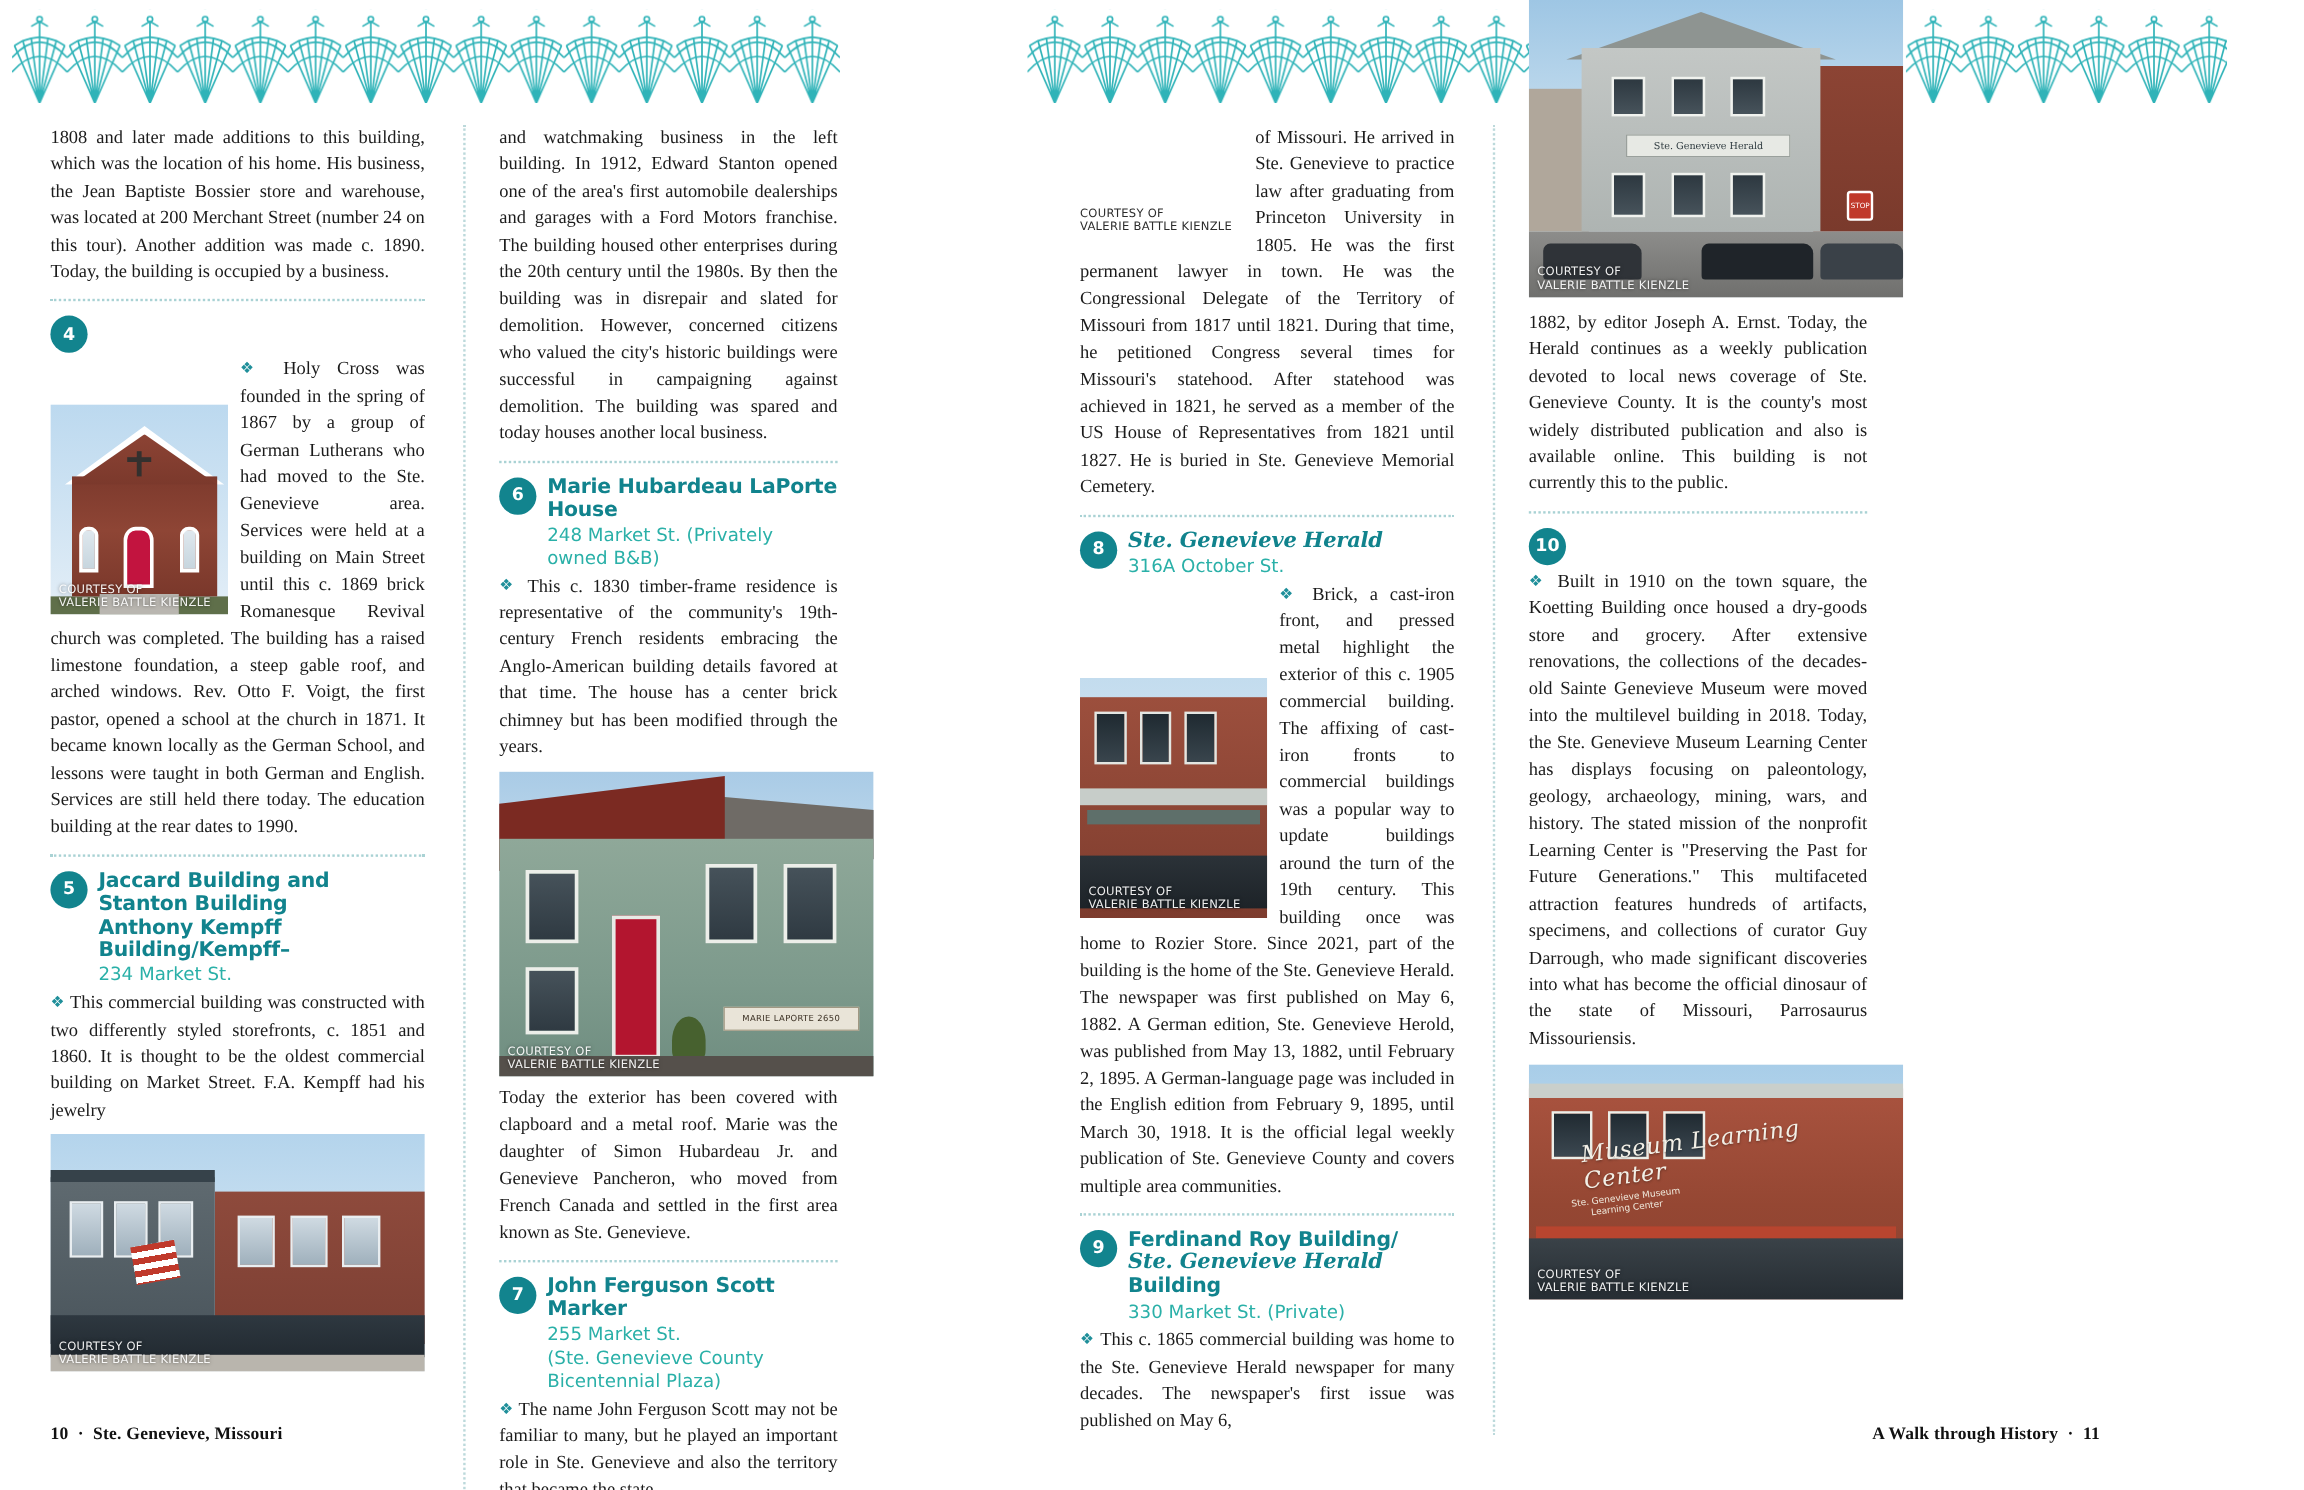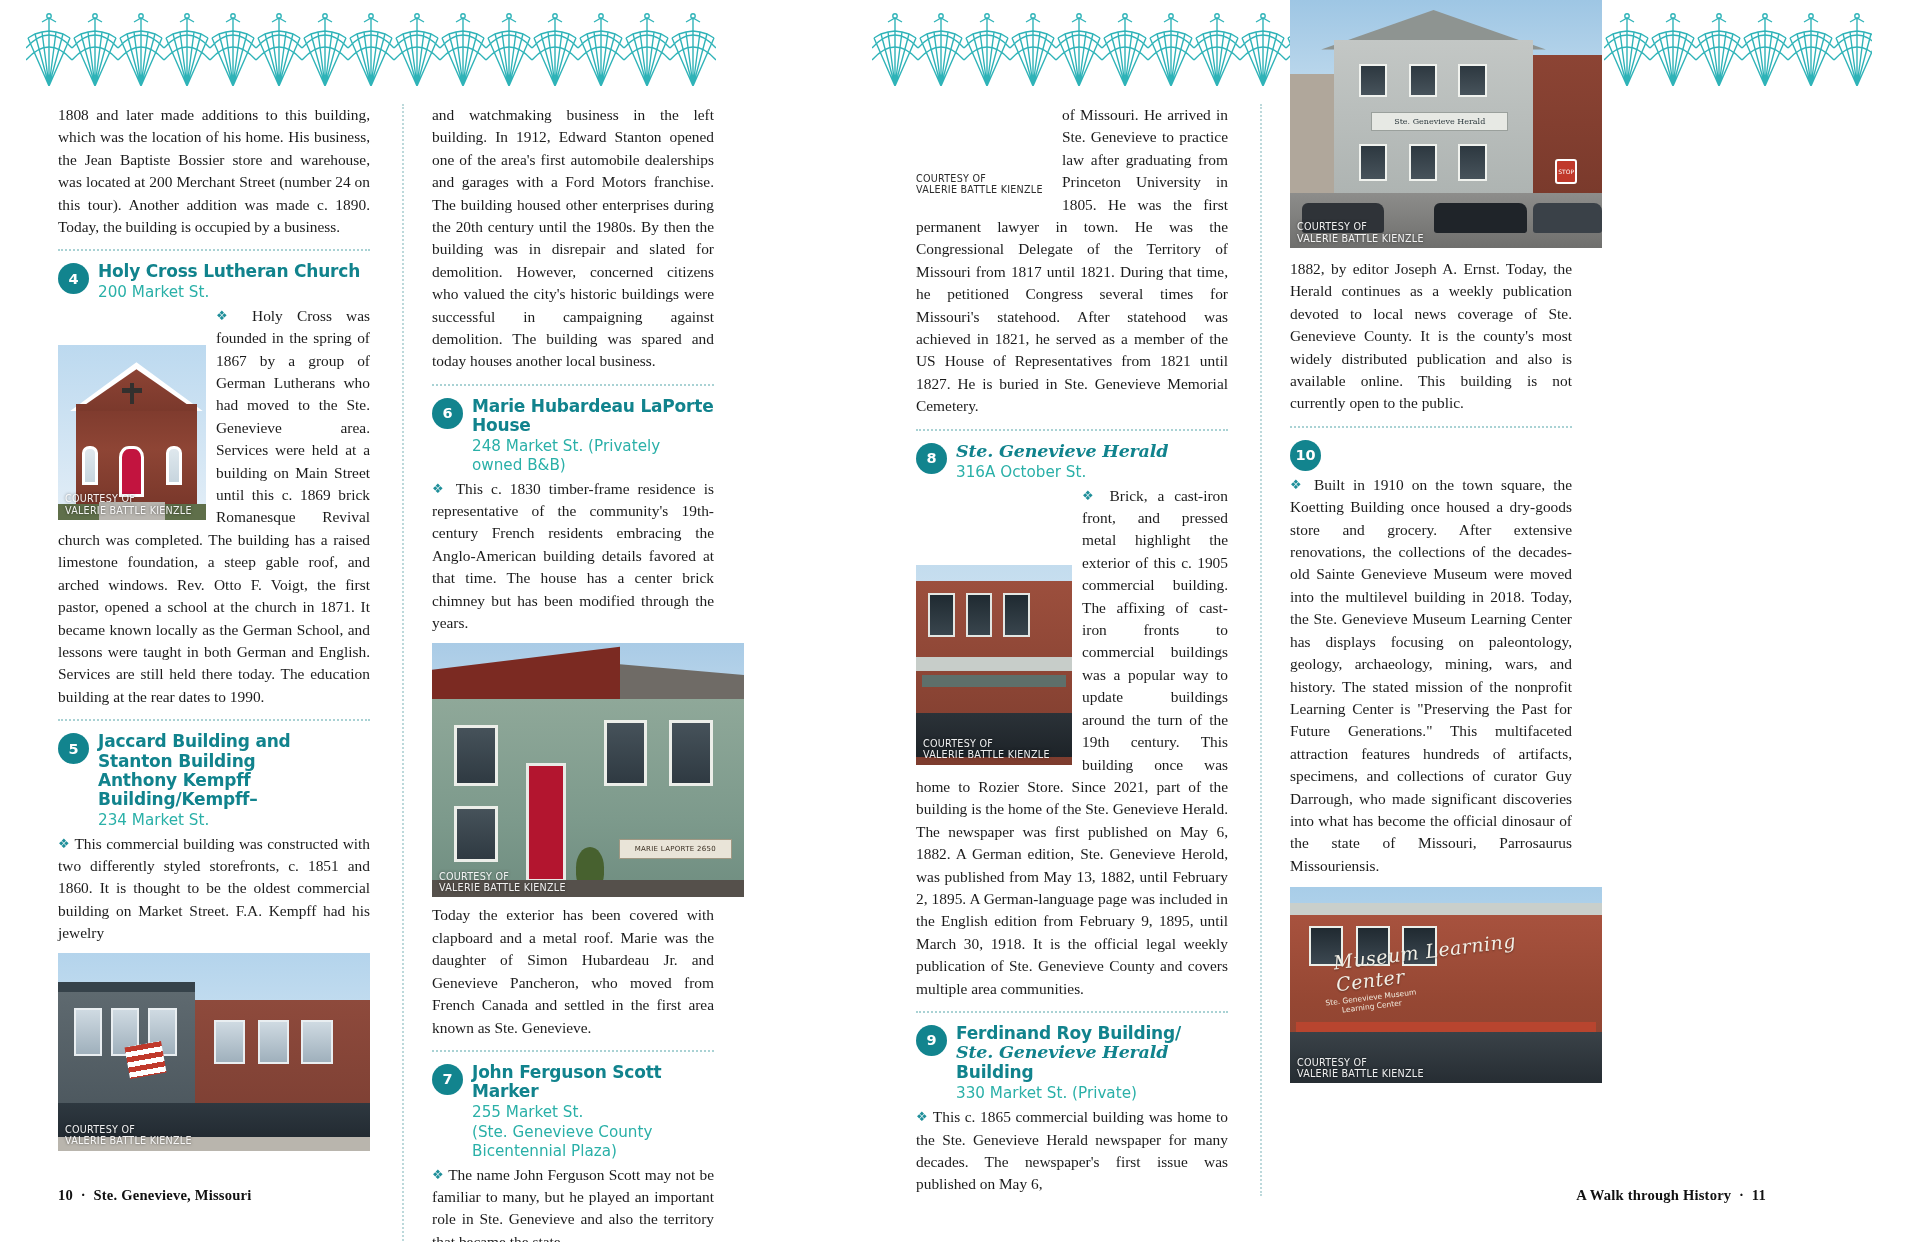--- a/index.html
+++ b/index.html
@@ -2,21 +2,21 @@
 <html><head>
 <meta charset="utf-8">
 <style>
   * { box-sizing: border-box; margin: 0; padding: 0; }
   html, body {
     width: 1920px; height: 1242px;
     background: #ffffff;
     font-family: "Liberation Serif", serif;
     overflow: hidden;
   }
-  .spread { position: relative; width: 1792px; height: 1242px; display: flex; margin-left: 16px; }
+  .spread { position: relative; width: 1792px; height: 1242px; display: flex; }
   .page { position: relative; width: 960px; height: 1242px; padding: 0; }
 
   
   .topband { position: absolute; top: 8px; height: 78px; overflow: hidden; }
   .topband svg { display: block; }
 
   
   .cols { position: absolute; top: 104px; display: flex; }
   .col { width: 312px; position: relative; }
   .col + .col { margin-left: 32px; padding-left: 28px; border-left: 2px dotted #bcd9db; }
@@ -240,24 +240,20 @@
     <div class="cols" style="left:42px;">
 
       <div class="col">
 
         <p class="body">1808 and later made additions to this building, which was the location of his home. His business, the Jean Baptiste Bossier store and warehouse, was located at 200 Merchant Street (number 24 on this tour). Another addition was made c. 1890. Today, the building is occupied by a business.</p>
 
         <div class="divider"></div>
 
         <div class="entry-head">
           <div class="bullet-num">4</div>
-          <div class="head-text">
-            <div class="entry-title">Holy Cross Lutheran Church</div>
-            <div class="entry-addr">200 Market St.</div>
-          </div>
         </div>
 
         <div class="photo wrapL" style="width:148px;height:175px;margin-top:40px;">
           <div class="ph church-sky"></div>
           <div class="church-grass"></div>
           <div class="church-gable"></div>
           <div class="church-body"></div>
           <div class="church-gable-in"></div>
           <div class="church-cross"></div>
           <div class="church-win" style="left:16%"></div>
@@ -489,21 +485,21 @@
           <div class="ht-car" style="left:4%;  width:26%;"></div>
           <div class="ht-car" style="left:46%; width:30%; background:#1f2429;"></div>
           <div class="ht-car" style="left:78%; width:22%; background:#3a4148;"></div>
           <div class="ht-stop">STOP</div>
           <div class="credit">
             <span>COURTESY OF</span><br>
             <span>VALERIE BATTLE KIENZLE</span>
           </div>
         </div>
 
-        <p class="body">1882, by editor Joseph A. Ernst. Today, the Herald continues as a weekly publication devoted to local news coverage of Ste. Genevieve County. It is the county's most widely distributed publication and also is available online. This building is not currently open to the public.</p>
+        <p class="body">1882, by editor Joseph A. Ernst. Today, the Herald continues as a weekly publication devoted to local news coverage of Ste. Genevieve County. It is the county's most widely distributed publication and also is available online. This building is not currently this to the public.</p>
 
         <div class="divider"></div>
 
         <div class="entry-head">
           <div class="bullet-num">10</div>
         </div>
 
         <p class="body">
           <span class="diamond">❖</span>
           <span>Built in 1910 on the town square, the Koetting Building once housed a dry-goods store and grocery. After extensive renovations, the collections of the decades-old Sainte Genevieve Museum were moved into the multilevel building in 2018. Today, the Ste. Genevieve Museum Learning Center has displays focusing on paleontology, geology, archaeology, mining, wars, and history. The stated mission of the nonprofit Learning Center is "Preserving the Past for Future Generations." This multifaceted attraction features hundreds of artifacts, specimens, and collections of curator Guy Darrough, who made significant discoveries into what has become the official dinosaur of the state of Missouri, Parrosaurus Missouriensis.</span>

